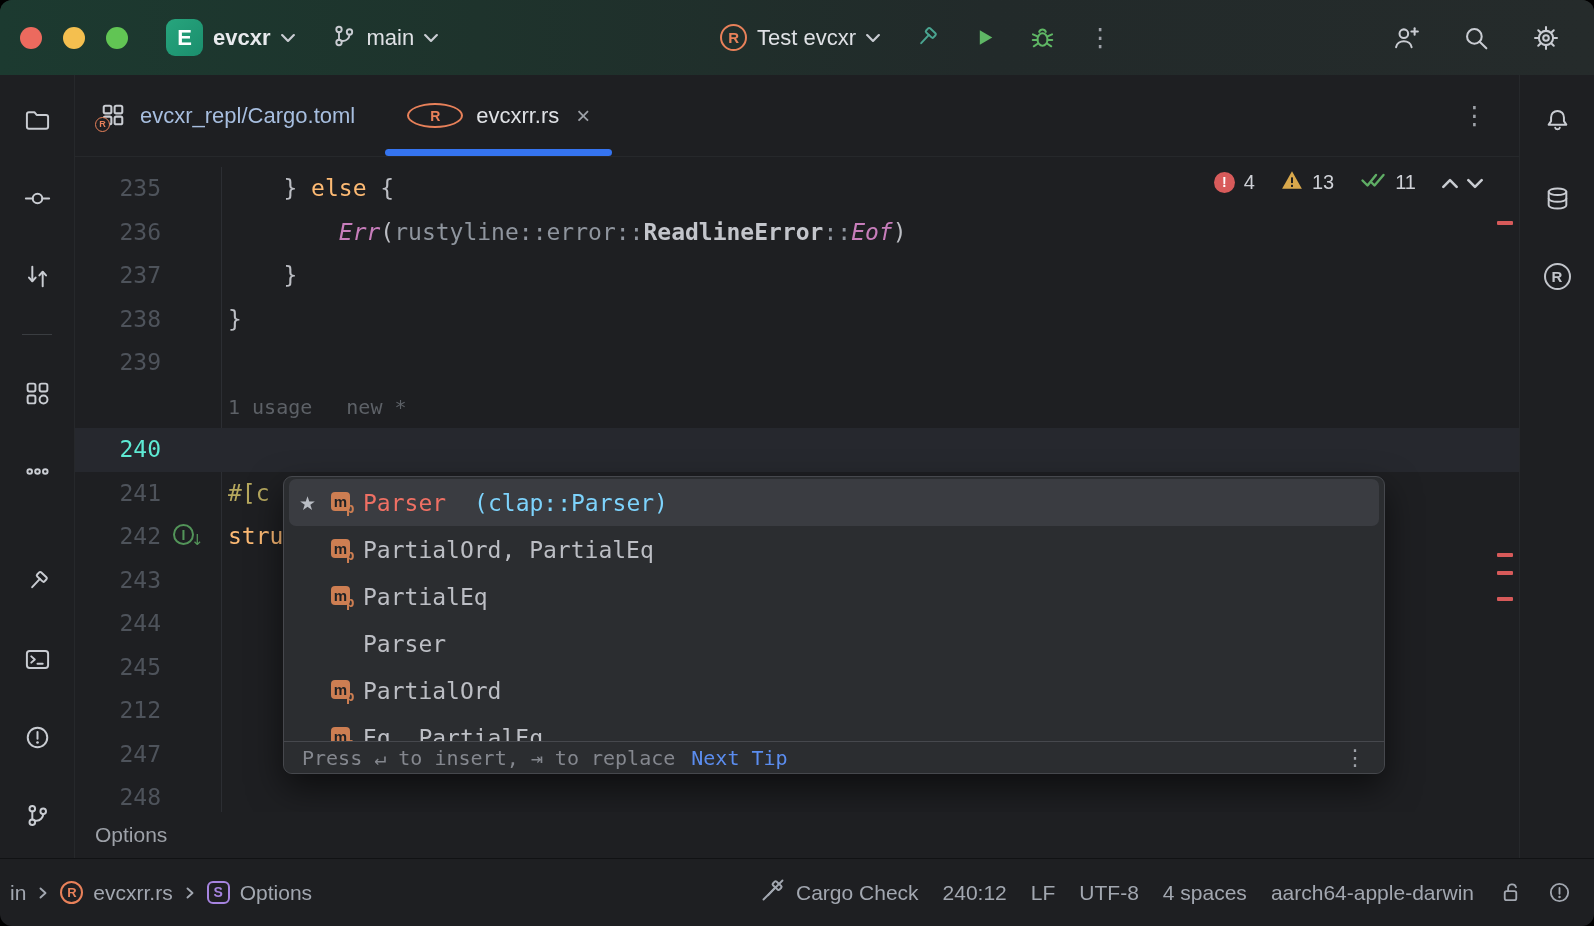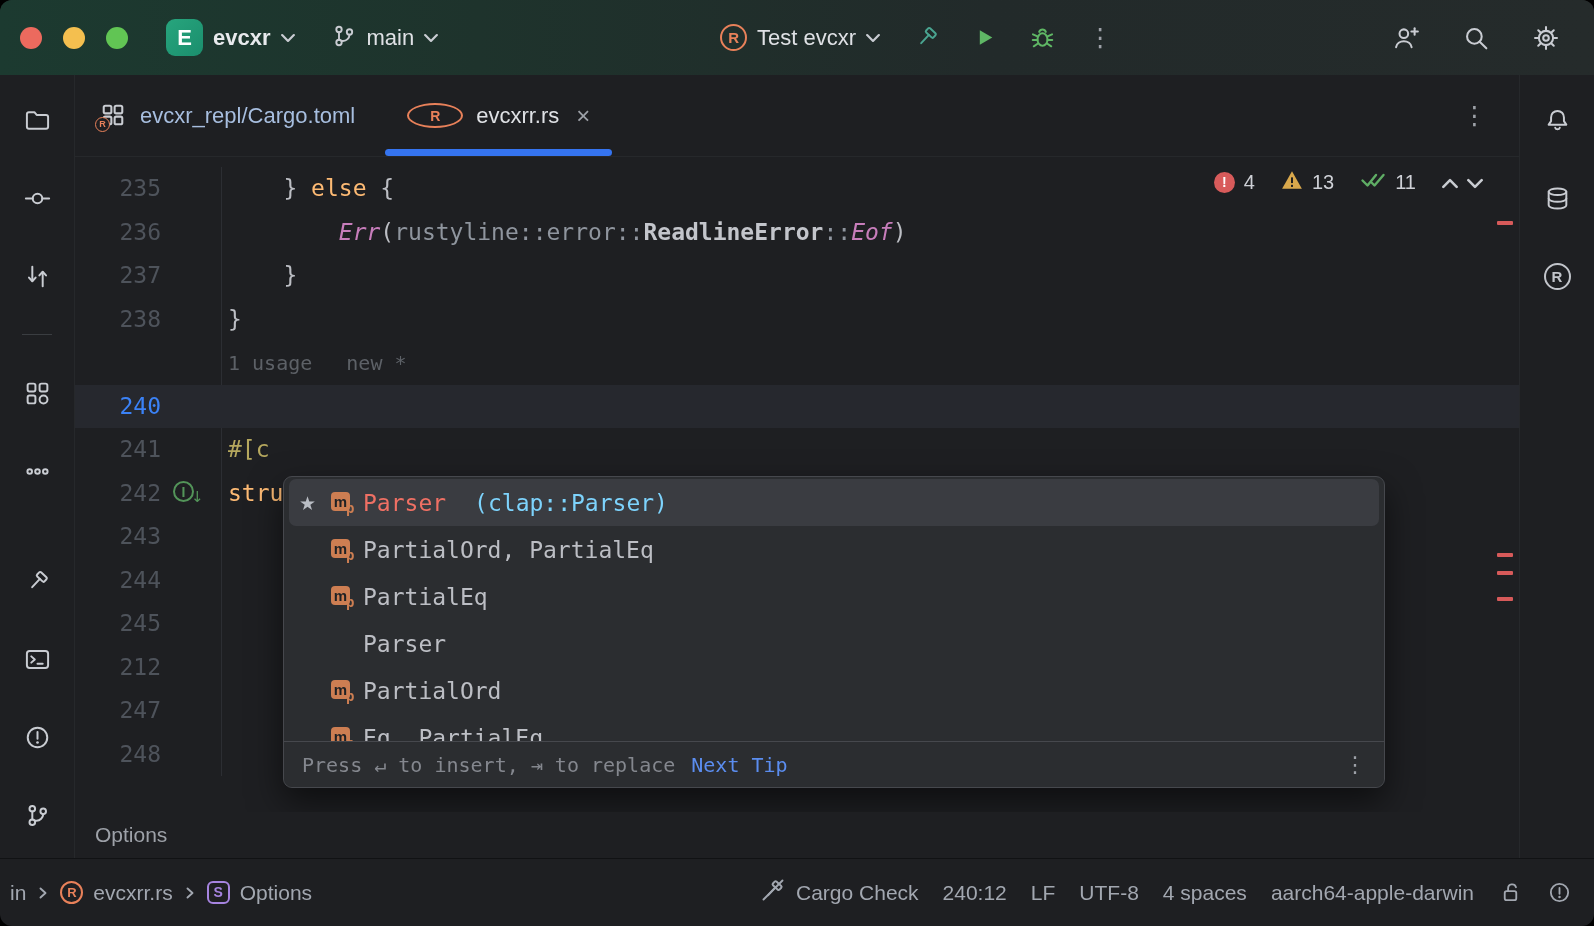--- a/index.html
+++ b/index.html
@@ -56,21 +56,21 @@
   .tab-icon-stack { position:relative; width:26px; height:26px; }
   .tab-icon-stack .mini { position:absolute; left:-6px; bottom:-3px; color:#e8815a; border-color:#e8815a; }
   .tabbar-kebab { margin-left:auto; display:flex; align-items:center; padding-right:32px; }
 
   
   .editor { position:relative; flex:1; overflow:hidden; font-family:"DejaVu Sans Mono",monospace; font-size:23px; }
   .edlines { padding-top:10px; }
   .edrow { display:flex; height:43.5px; line-height:43.5px; }
   .edrow.current { background:#26282e; }
   .ln { flex:0 0 86px; text-align:right; color:#4e535b; }
-  .edrow.current .ln { color:#3b82f6; }
+  .edrow.current .ln { color:#5eead4; }
   .gicon { flex:0 0 60px; position:relative; }
   .code { flex:1; border-left:1px solid #2c2e33; padding-left:6px; white-space:pre; color:#bcbec4; }
   .kw   { color:#fdba74; }
   .enm  { color:#c77dbb; font-style:italic;text-align:center; }
   .path { color:#8f959e; }
   .typ  { color:#c3c5cb; font-weight:bold; }
   .attr { color:#b6a85e; }
   .caret{ background:#e9ebee; color:#17181b; border-radius:2px; }
   .inlay{ color:#5d6167; font-size:20px; margin-right:34px; }
   .impl { position:absolute; left:12px; top:9px; display:flex; align-items:flex-start; }
@@ -92,21 +92,21 @@
   .pitem { height:47px; display:flex; align-items:center; margin:0 5px; padding:0 10px; border-radius:7px; font-size:23px; }
   .pitem.selected { background:#3a3c41; }
   .pstar { flex:0 0 30px; color:#b9bdc4; font-size:19px; font-family:"DejaVu Sans",sans-serif; }
   .pic { flex:0 0 34px; position:relative; height:26px; }
   .msq { position:absolute; left:2px; top:2px; width:19px; height:19px; border-radius:4px; background:#cd7e52;
     color:#1f2124; font:700 15px/19px "Liberation Sans",sans-serif; text-align:center; }
   .msub { position:absolute; left:17px; top:11px; color:#cd7e52; font:600 14px/14px "DejaVu Sans Mono",monospace; }
   .plabel { color:#bcbec4; font-family:"DejaVu Sans Mono",monospace; }
   .plabel.match { color:#ef7064; }
   .pdetail { color:#7dd3fc; margin-left:28px; font-family:"DejaVu Sans Mono",monospace; }
-  .pfooter { height:46px; border-top:1px solid #46484d; display:flex; align-items:center; padding:0 18px;
+  .pfooter { height:32px; border-top:1px solid #46484d; display:flex; align-items:center; padding:0 18px;
     font-size:20px; color:#84878e; border-radius:0 0 9px 9px; background:#2b2d30; }
   .next-tip { color:#5b8def; margin-left:16px; }
   .pfooter .kebab { margin-left:auto; font-size:22px; }
 
   
   .breadcrumbs { flex:0 0 46px; display:flex; align-items:center; padding-left:20px; font-size:21px; color:#9da1a8; }
 
   
   .statusbar { flex:0 0 68px; display:flex; align-items:center; padding:0 22px 0 10px;
     border-top:1px solid #111214; font-size:21px; color:#a2a7b0; }
@@ -346,20 +346,25 @@
             </div>
             <div class="edrow">
               <span class="ln">237</span>
               <span class="gicon"></span>
               <span class="code"><span>    }</span></span>
             </div>
             <div class="edrow">
               <span class="ln">238</span>
               <span class="gicon"></span>
               <span class="code"><span>}</span></span>
+            </div>
+            <div class="edrow">
+              <span class="ln">239</span>
+              <span class="gicon"></span>
+              <span class="code"></span>
             </div>
             <div class="edrow">
               <span class="ln"></span>
               <span class="gicon"></span>
               <span class="code"><span class="inlay">1 usage</span><span class="inlay">new *</span></span>
             </div>
             <div class="edrow current">
               <span class="ln">240</span>
               <span class="gicon"></span>
             </div>

